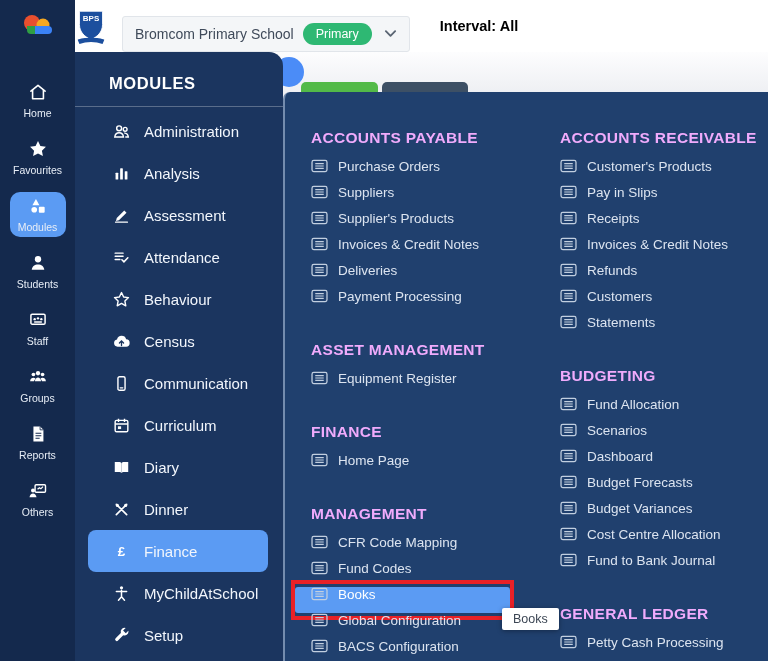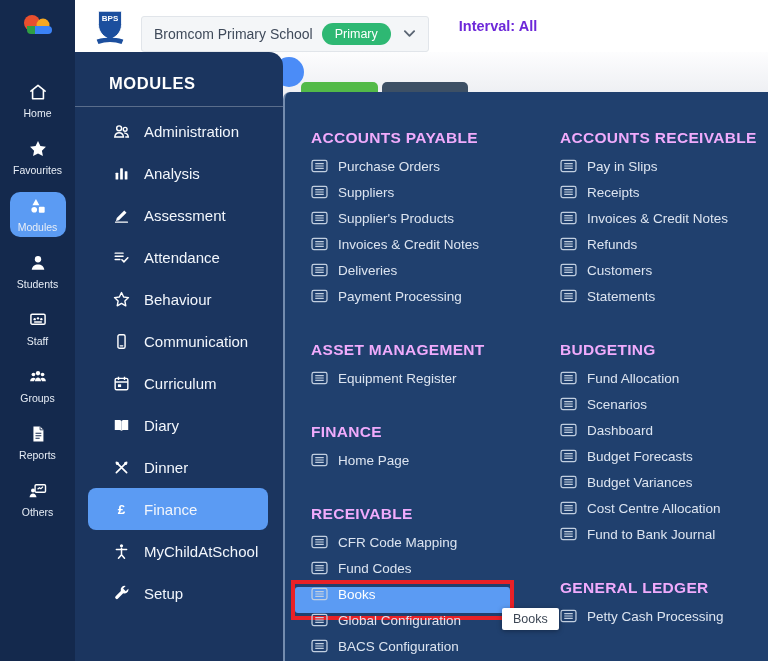--- a/index.html
+++ b/index.html
@@ -14,28 +14,28 @@
                  border-radius:5px 5px 0 0; background:#53ba48; z-index:1; }
   .peek-slate  { position:absolute; left:382px; top:82px; width:86px; height:14px;
                  border-radius:5px 5px 0 0; background:#3d5065; z-index:1; }
 
   
   .topbar { position:absolute; top:0; left:0; width:768px; height:52px; background:#fff;
             display:flex; align-items:center; z-index:6; }
   .logo-sq { width:75px; height:52px; flex:0 0 75px; background:#14294d;
              display:flex; align-items:center; justify-content:center; cursor:pointer; }
   .logo-sq .icn { width:40px; height:26px; }
-  .crest { width:32px; height:42px; margin-left:19px; margin-top:6px; }
+  .crest { width:32px; height:42px; margin-top:6px; }
   .school-pill { margin-left:15px; height:36px; display:flex; align-items:center; gap:9px;
                  background:#f4f6f8; border:1px solid #e1e5ea; border-radius:3px;
                  padding:0 12px; font-size:14px; color:#3f4a5a; cursor:pointer;
                  font-family:"Liberation Sans",sans-serif;margin-top:15px; }
   .badge { background:#2eb873; color:#fff; font-size:12.5px; padding:4px 13px; border-radius:13px; }
   .chev { width:13px; height:9px; margin-left:3px; }
-  .interval { margin-left:30px; font-weight:bold; font-size:14.5px; color:#6d28d9; }
+  .interval { margin-left:30px; font-weight:bold; font-size:14.5px; color:#000000; }
 
   
   .icon-rail { position:absolute; left:0; top:52px; width:75px; height:609px; background:#14294d;
                z-index:2; display:flex; flex-direction:column; align-items:center;
                padding-top:26px; box-sizing:border-box; }
   .rail-item { display:flex; flex-direction:column; align-items:center; gap:5px;
                width:56px; padding:4px 0; margin-bottom:12px; border-radius:10px; cursor:pointer; }
   .rail-item.active { background:#5b9bf3; }
   .rail-icon { width:20px; height:20px; }
   .rail-label { font-size:10.5px; color:#e7edf6; }
@@ -246,20 +246,29 @@
         <div class="mp-item">
           <span class="mp-icon" data-icon="icon">
             <svg viewBox="0 0 24 24" fill="none" stroke="#fff" stroke-width="1.8" stroke-linejoin="round">
               <path d="M12 3.2l2.7 5.6 6.1.8-4.5 4.3 1.1 6-5.4-2.9-5.4 2.9 1.1-6-4.5-4.3 6.1-.8z"></path>
             </svg>
           </span>
           <span>Behaviour</span>
         </div>
         <div class="mp-item">
           <span class="mp-icon" data-icon="icon">
+            <svg viewBox="0 0 24 24">
+              <path d="M7 18.5a4.6 4.6 0 0 1-.7-9.1 6 6 0 0 1 11.6-.1 4.3 4.3 0 0 1-.4 9.2z" fill="#fff"></path>
+              <path d="M12 17v-5.5M9.4 13.8L12 11.2l2.6 2.6" fill="none" stroke="#1b355f" stroke-width="1.7" stroke-linecap="round"></path>
+            </svg>
+          </span>
+          <span>Census</span>
+        </div>
+        <div class="mp-item">
+          <span class="mp-icon" data-icon="icon">
             <svg viewBox="0 0 24 24" fill="none" stroke="#fff" stroke-width="1.8">
               <rect x="7.5" y="3.5" width="9" height="17" rx="2"></rect>
               <path d="M10.5 17.5h3" stroke-linecap="round"></path>
             </svg>
           </span>
           <span>Communication</span>
         </div>
         <div class="mp-item">
           <span class="mp-icon" data-icon="icon">
             <svg viewBox="0 0 24 24" fill="none" stroke="#fff" stroke-width="1.8">
@@ -406,21 +415,21 @@
                   <svg viewBox="0 0 20 16" fill="none" stroke="#c2cfe0" stroke-width="1.5">
                     <rect x="1.2" y="1.5" width="17.6" height="13" rx="2"></rect>
                     <path d="M5 5.2h10M5 8h10M5 10.8h10" stroke-width="1.3"></path>
                   </svg>
                 </span>
                     <span>Home Page</span>
                   </div>
             </div>
             </div>
           <div class="fly-section">
-              <div class="fly-title">RECEIVABLE</div>
+              <div class="fly-title">MANAGEMENT</div>
               <div class="fly-items">
 
               <div class="fly-item">
                     <span class="li-icon" data-icon="table-list-icon">
                   <svg viewBox="0 0 20 16" fill="none" stroke="#c2cfe0" stroke-width="1.5">
                     <rect x="1.2" y="1.5" width="17.6" height="13" rx="2"></rect>
                     <path d="M5 5.2h10M5 8h10M5 10.8h10" stroke-width="1.3"></path>
                   </svg>
                 </span>
                     <span>CFR Code Mapping</span>
@@ -470,20 +479,29 @@
               <div class="fly-title">ACCOUNTS RECEIVABLE</div>
               <div class="fly-items">
 
               <div class="fly-item">
                     <span class="li-icon" data-icon="table-list-icon">
                   <svg viewBox="0 0 20 16" fill="none" stroke="#c2cfe0" stroke-width="1.5">
                     <rect x="1.2" y="1.5" width="17.6" height="13" rx="2"></rect>
                     <path d="M5 5.2h10M5 8h10M5 10.8h10" stroke-width="1.3"></path>
                   </svg>
                 </span>
+                    <span>Customer's Products</span>
+                  </div>
+              <div class="fly-item">
+                    <span class="li-icon" data-icon="table-list-icon">
+                  <svg viewBox="0 0 20 16" fill="none" stroke="#c2cfe0" stroke-width="1.5">
+                    <rect x="1.2" y="1.5" width="17.6" height="13" rx="2"></rect>
+                    <path d="M5 5.2h10M5 8h10M5 10.8h10" stroke-width="1.3"></path>
+                  </svg>
+                </span>
                     <span>Pay in Slips</span>
                   </div>
               <div class="fly-item">
                     <span class="li-icon" data-icon="table-list-icon">
                   <svg viewBox="0 0 20 16" fill="none" stroke="#c2cfe0" stroke-width="1.5">
                     <rect x="1.2" y="1.5" width="17.6" height="13" rx="2"></rect>
                     <path d="M5 5.2h10M5 8h10M5 10.8h10" stroke-width="1.3"></path>
                   </svg>
                 </span>
                     <span>Receipts</span>

